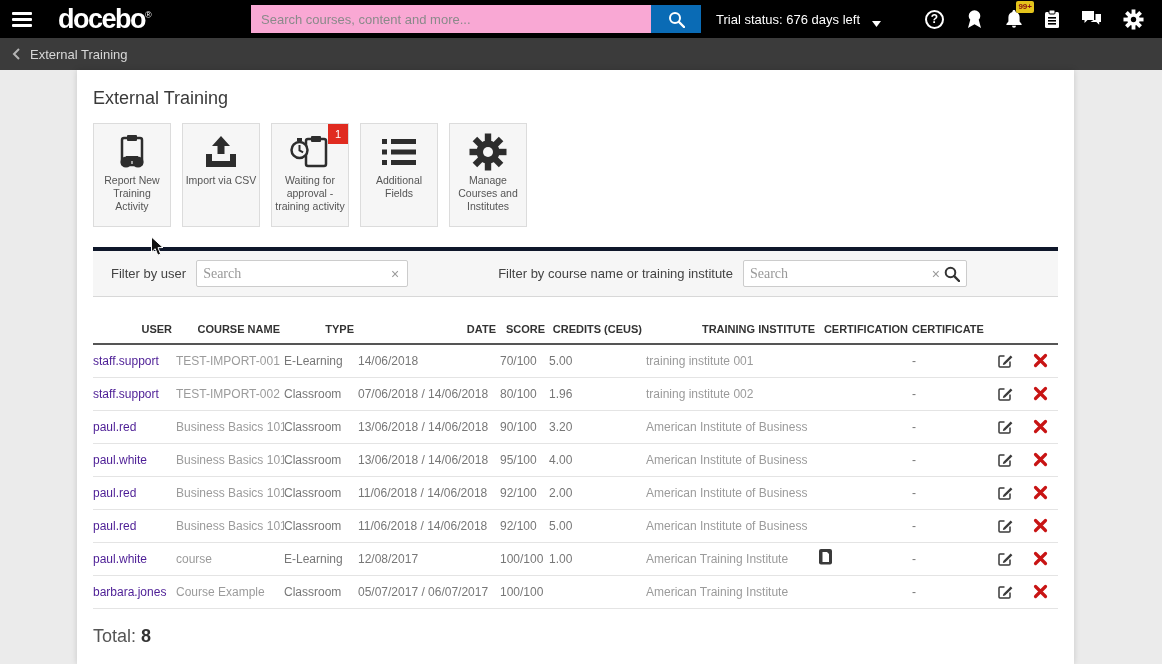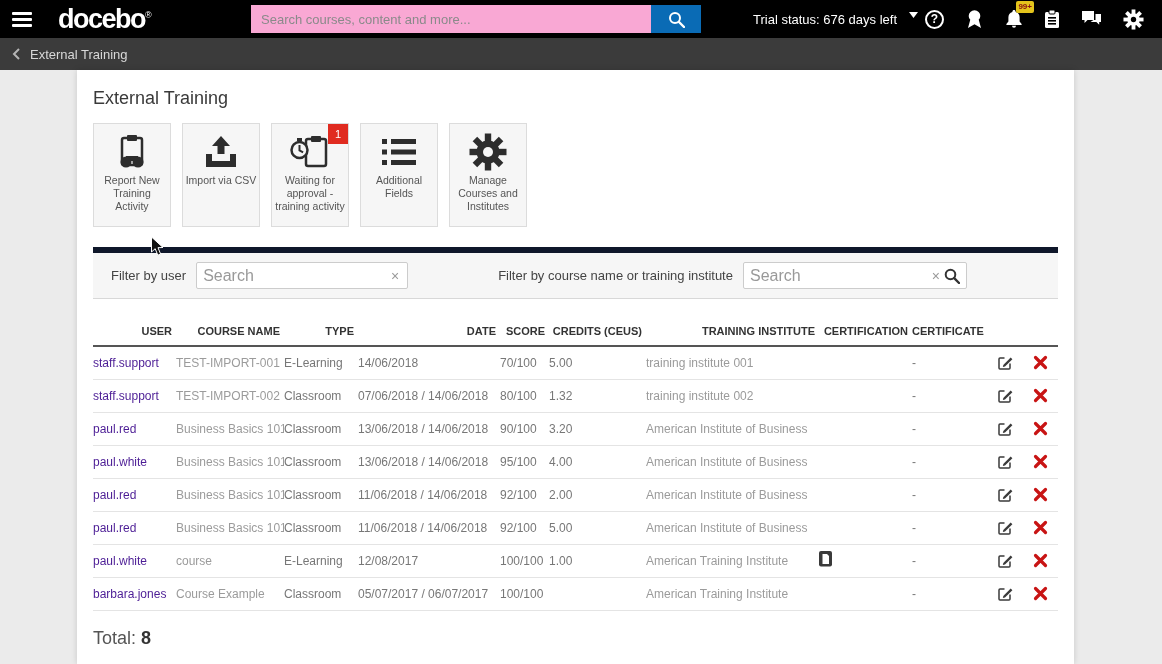--- a/index.html
+++ b/index.html
@@ -13,43 +13,43 @@
   
   .topbar { height:38px; background:#000; display:flex; align-items:center; }
   .hamburger { width:44px; height:38px; display:flex; flex-direction:column; justify-content:center; gap:3px; padding:0 12px; cursor:pointer; background:none; border:none; }
   .hamburger span { display:block; height:3px; background:#fff; border-radius:1px; }
   .logo { width:207px; padding-left:14px; color:#fff; font-size:27px; font-weight:bold; letter-spacing:-1.5px; cursor:pointer; }
   .logo sup { font-size:9px; font-weight:normal; letter-spacing:0; }
   .search-wrap { display:flex; height:28px; }
   .search-input { width:400px; border:none; outline:none; padding:0 10px; font-size:13px; color:#333; background:#f9a8d4; }
   .search-input::placeholder { color:#8a8a8a; }
   .search-btn { width:50px; background:#0a6bb5; border:none; display:flex; align-items:center; justify-content:center; cursor:pointer; }
-  .trial { color:#fff; font-size:13px; margin-left:52px; display:flex; align-items:flex-start; gap:12px; cursor:pointer; white-space:nowrap; background:none; border:none; }
+  .trial { color:#fff; font-size:13px; margin-left:15px; display:flex; align-items:flex-end; gap:12px; cursor:pointer; white-space:nowrap; background:none; border:none; }
   .top-icons { margin-left:auto; display:flex; align-items:center; gap:21px; padding-right:18px; }
   .top-icon { position:relative; cursor:pointer; display:flex; align-items:center; background:none; border:none; }
   .badge-99 { position:absolute; top:-8px; right:-11px; background:#e4c41c; color:#8a1010; font-size:8px; font-weight:bold; padding:1px 2px; border-radius:2px; line-height:1.2; }
   .help-circle { width:19px; height:19px; border:2px solid #fff; border-radius:50%; color:#fff; font-size:12px; font-weight:bold; display:flex; align-items:center; justify-content:center; }
   
   .subheader { height:32px; background:#3b3b3b; display:flex; align-items:center; gap:10px; padding-left:12px; }
   .subheader-title { color:#d8d8d8; font-size:13px; cursor:pointer; }
   
   .card { margin-left:77px; width:997px; min-height:594px; background:#fff; padding-top:12px; box-shadow:0 0 6px rgba(0,0,0,.15); }
   .page-title { font-size:18px; font-weight:400; color:#3a3a3a; margin:6px 16px 14px; }
   
   .tiles { display:flex; gap:11px; margin:0 16px; }
   .tile { width:78px; height:104px; background:#f6f6f6; border:1px solid #dcdcdc; position:relative; display:flex; flex-direction:column; align-items:center; padding-top:6px; cursor:pointer; }
   .tile-icon { height:44px; display:flex; align-items:center; justify-content:center; }
   .tile-label { font-size:10.5px; color:#555; text-align:center; line-height:1.25; padding:0 2px; }
   .tile-badge { position:absolute; top:0; right:0; width:20px; height:20px; background:#e02b20; color:#fff; font-size:11px; display:flex; align-items:center; justify-content:center; }
   
-  .filter-band { margin:20px 16px 0; background:#f6f6f6; border-top:6px solid #0f172a; border-bottom:1px solid #d8d8d8; padding:9px 18px; display:flex; align-items:center; }
+  .filter-band { margin:20px 16px 0; background:#f6f6f6; border-top:4px solid #0f172a; border-bottom:1px solid #d8d8d8; padding:9px 18px; display:flex; align-items:center; }
   .filter-label { font-size:13px; color:#444; margin-right:10px; white-space:nowrap; }
   .filter-input-wrap { display:flex; align-items:center; background:#fff; border:1px solid #ccc; border-radius:2px; height:27px; padding:0 6px; width:212px; }
   .filter-input-wrap.wide { width:224px; }
-  .filter-input { border:none; outline:none; flex:1; font-size:16px; color:#a21caf; min-width:0; background:transparent; }
+  .filter-input { border:none; outline:none; flex:1; font-size:14px; color:#a21caf; min-width:0; background:transparent;font-family:Liberation Serif, serif; }
   .filter-input::placeholder { color:#999; }
   .clear-x { color:#999; font-size:14px; cursor:pointer; padding:0 2px; background:none; border:none; line-height:1; }
   .filter-group { display:flex; align-items:center; }
   .filter-group2 { margin-left:90px; }
   .mag-btn { margin-left:2px; cursor:pointer; display:flex; background:none; border:none; }
   
   table { margin:26px 16px 0; border-collapse:collapse; table-layout:fixed; width:965px; }
   th { font-size:11px; color:#333; text-align:right; font-weight:bold; padding:0 4px 8px 0; border-bottom:2px solid #555; white-space:nowrap; overflow:hidden; }
   td { font-size:12px; color:#777; height:33px; padding:0 4px 0 0; border-bottom:1px solid #e4e4e4; overflow:hidden; white-space:nowrap; }
   td.c-user { color:#4c1d95; }
@@ -287,21 +287,21 @@
                 <path d="M2.5 2.5 L12.5 12.5 M12.5 2.5 L2.5 12.5" stroke="#c81414" stroke-width="3.2" stroke-linecap="round"></path>
               </svg>
             </button></td>
   </tr>
         <tr>
     <td class="c-user">staff.support</td>
     <td class="c-course">TEST-IMPORT-002</td>
     <td>Classroom</td>
     <td>07/06/2018 / 14/06/2018</td>
     <td>80/100</td>
-    <td>1.32</td>
+    <td>1.96</td>
     <td class="c-institute">training institute 002</td>
     <td></td>
     <td>-</td>
     <td class="action"><button class="icon-btn">
               <svg width="16" height="16" viewBox="0 0 16 16">
                 <path d="M13 8.5V13a1 1 0 0 1-1 1H3a1 1 0 0 1-1-1V4a1 1 0 0 1 1-1h4.5" fill="none" stroke="#3a3a3a" stroke-width="1.5"></path>
                 <path d="M6.3 9.9l7.4-7.4 1.7 1.7-7.4 7.4-2.2.5z" fill="#3a3a3a"></path>
               </svg>
             </button></td>
     <td class="action"><button class="icon-btn">

